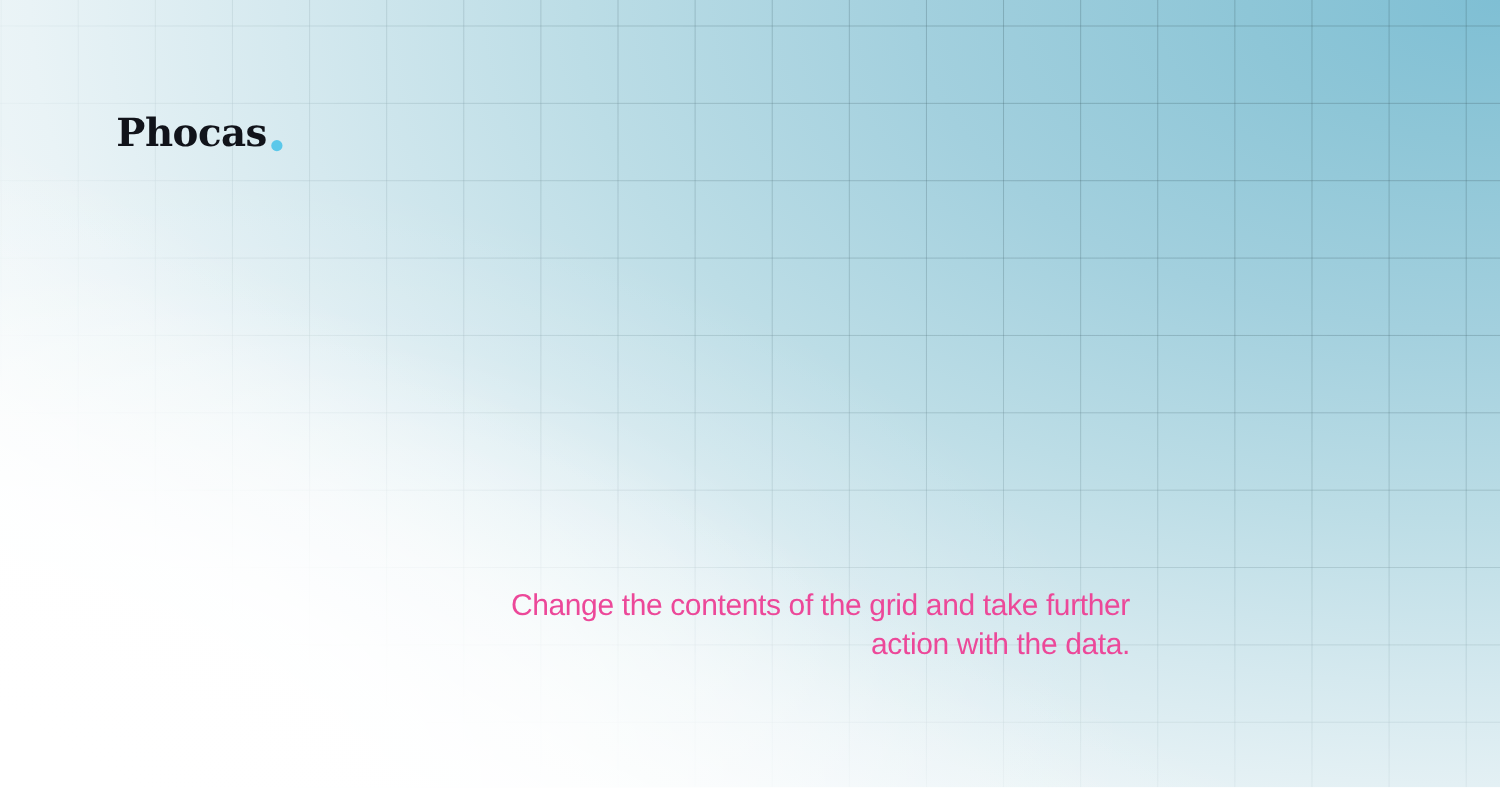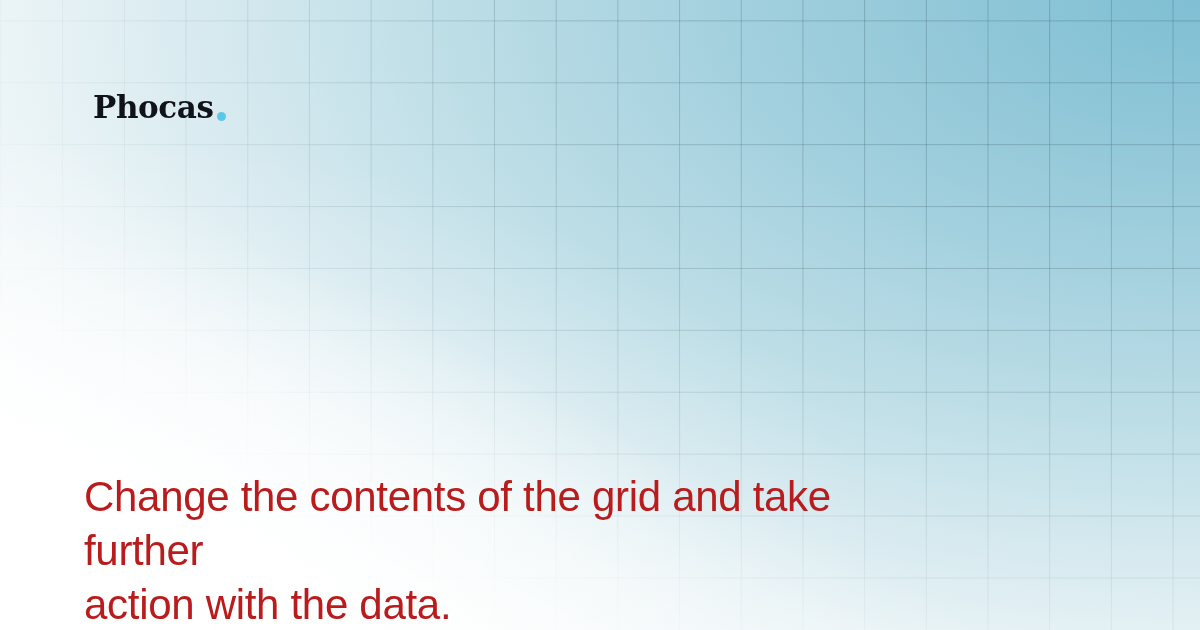--- a/index.html
+++ b/index.html
@@ -1,15 +1,15 @@
 <!DOCTYPE html>
 <html><head>
 <meta charset="utf-8">
 <style>
-  * { margin:0; padding:0; box-sizing:border-box; }
+  * { margin:0; padding:0; box-sizing:border-box;text-align:right; }
 
   html, body {
     width:1200px;
     height:630px;
     overflow:hidden;
   }
 
   body {
     font-family:"Liberation Sans", sans-serif;
     background:#ffffff;
@@ -144,24 +144,24 @@
   }
 
   
   .subhead {
     position:absolute;
     left:84px;
     top:470px;
     width:820px;
     font-family:"Liberation Sans", sans-serif;
     font-weight:400;
-    font-size:42px;
+    font-size:24px;
     line-height:1.28;
     letter-spacing:-0.3px;
-    color:#b91c1c;
+    color:#ec4899;
     white-space:pre-line;
   }
 </style>
 </head>
 <body>
 
 <div id="banner">
 
   <div class="bg-base"></div>
   <div class="bg-wash"></div>

